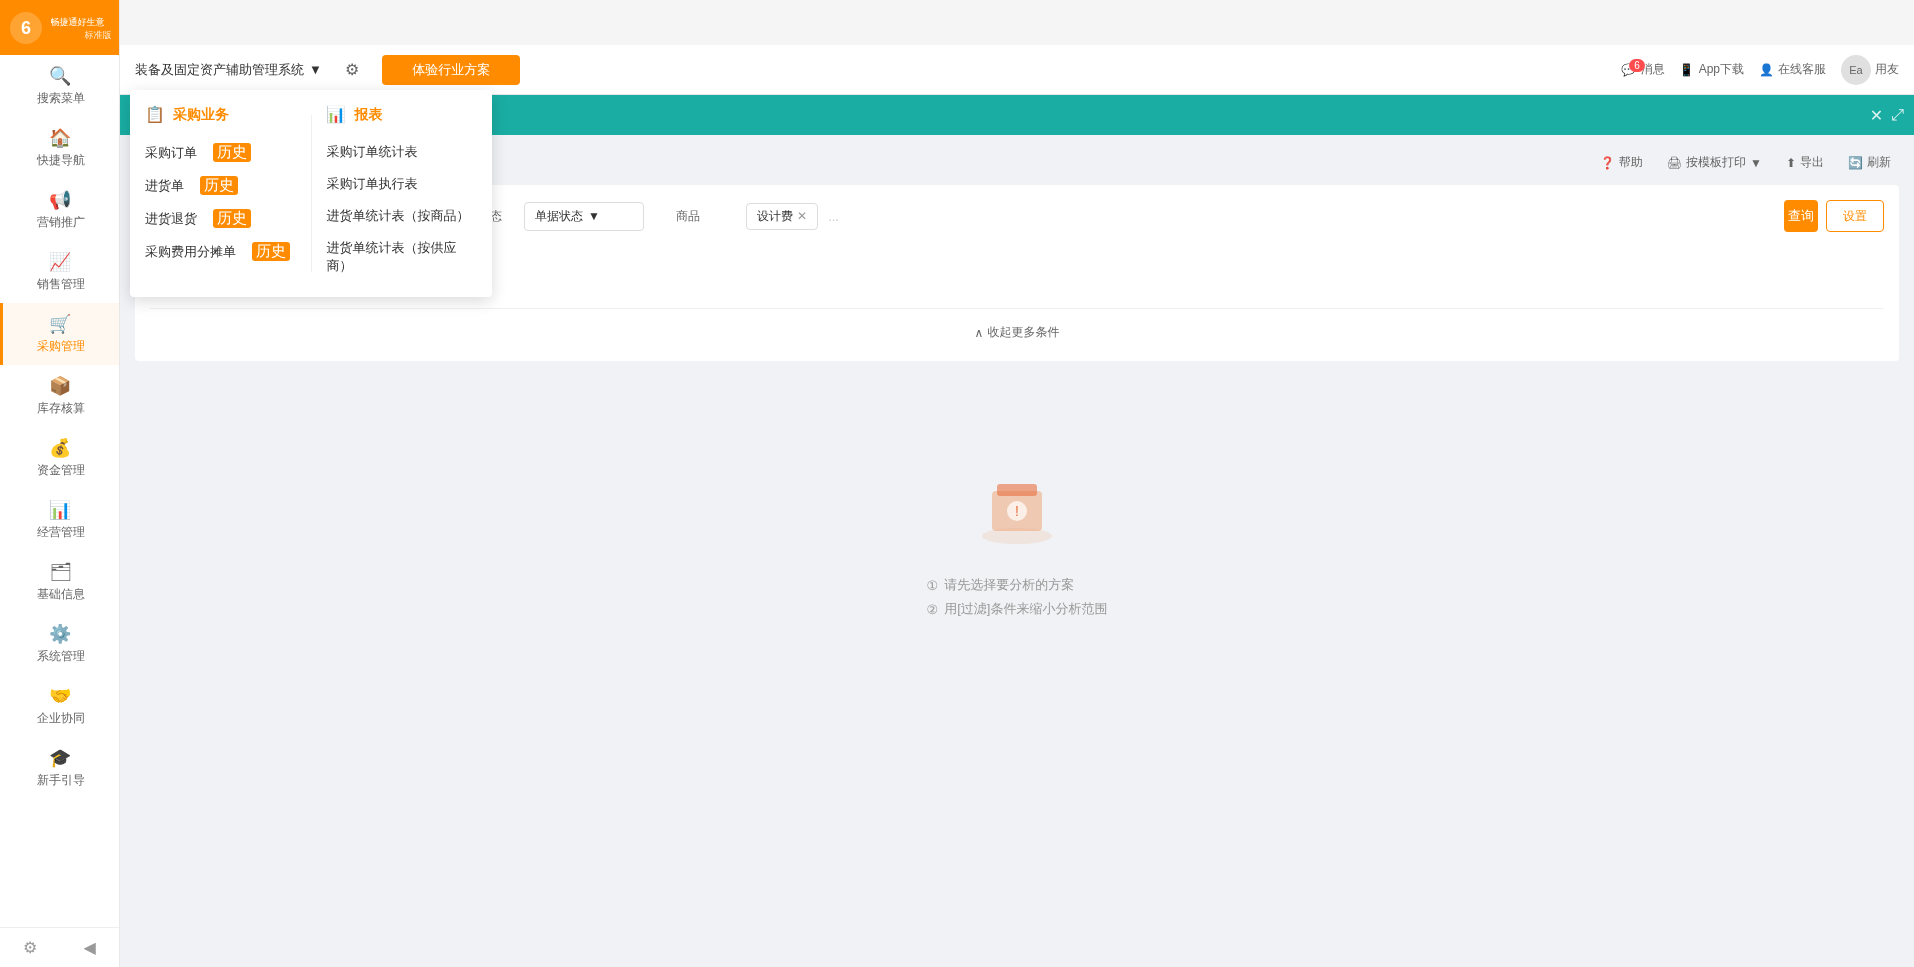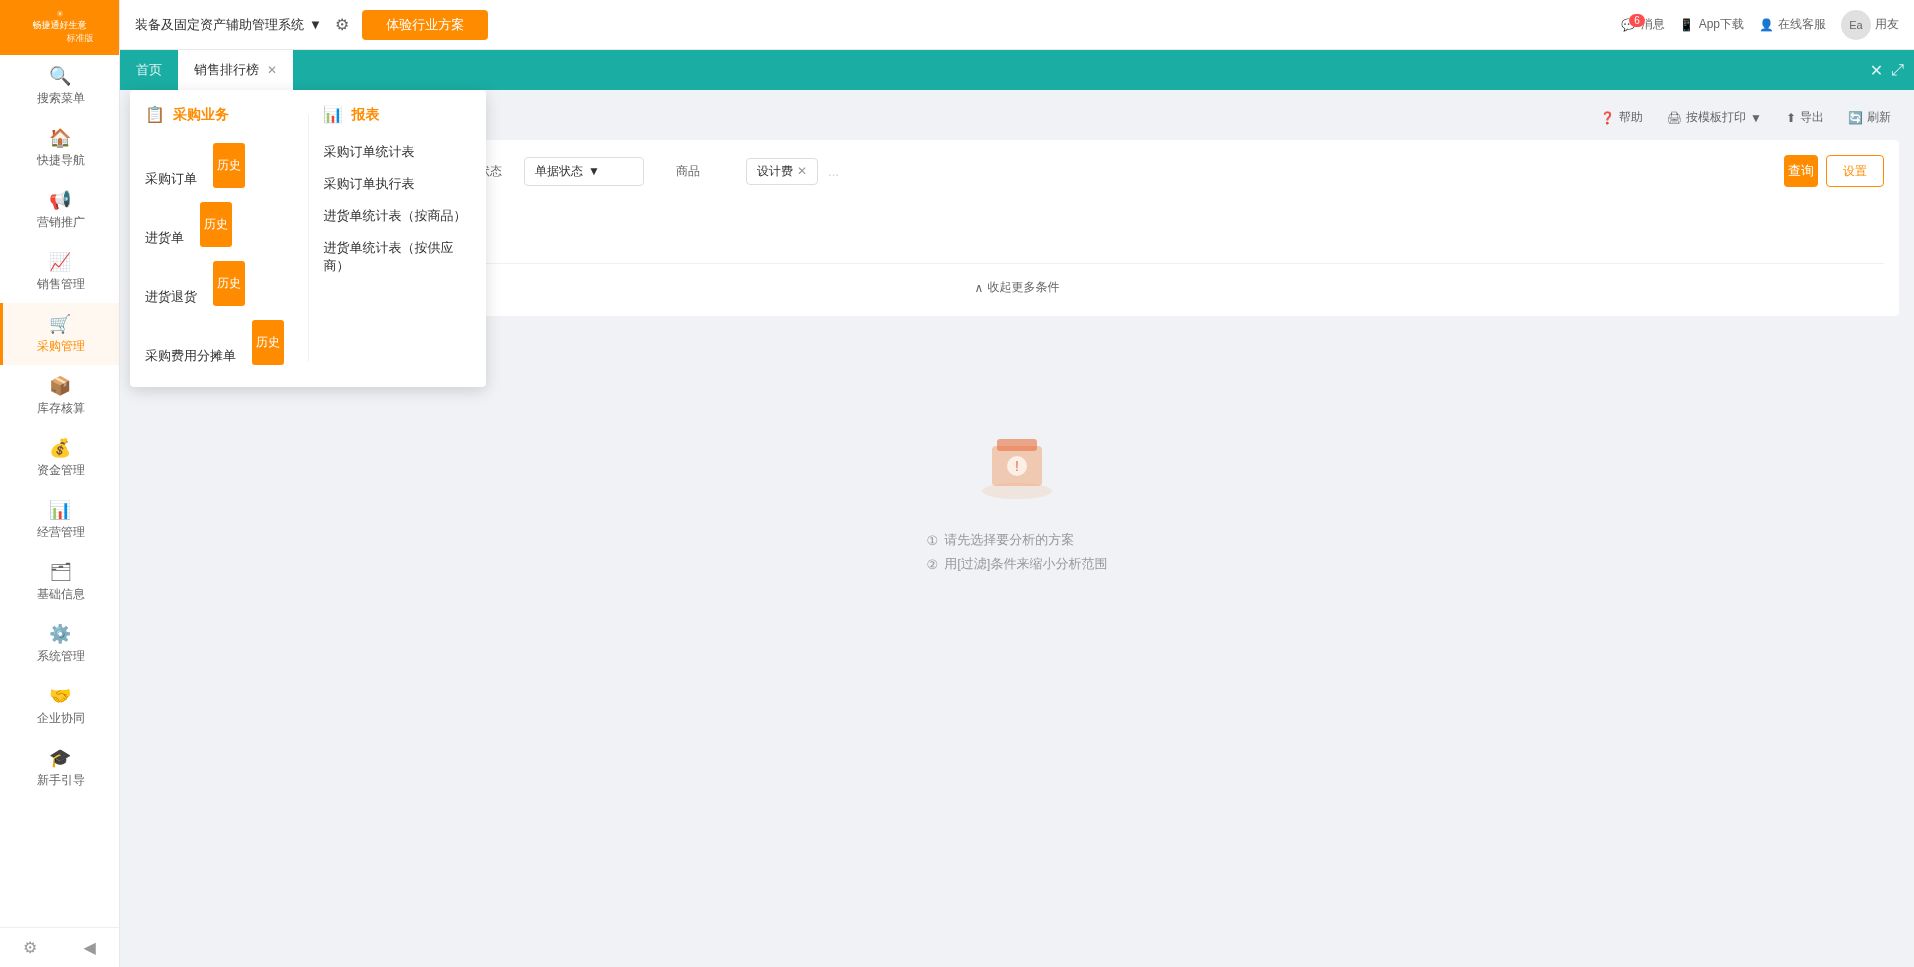--- a/index.html
+++ b/index.html
@@ -15,21 +15,21 @@
       align-items: center;
       border-right: 1px solid #e8e8e8;
       height: 967px;
       position: relative;
     }
     .sidebar-logo {
       width: 100%;
       background: #ff8c00;
       padding: 10px 0;
       display: flex;
-      flex-direction: column;
+      flex-direction: row;
       align-items: center;
       justify-content: center;
       height: 55px;
     }
     .sidebar-logo .logo-icon {
       width: 36px;
       height: 36px;
     }
     .sidebar-menu {
       flex: 1;
@@ -75,40 +75,41 @@
     }
 
     
     .topbar {
       height: 50px;
       background: #fff;
       display: flex;
       align-items: center;
       padding: 0 15px;
       border-bottom: 1px solid #e8e8e8;
-      gap: 13px;
+      gap: 23px;
+      margin-top: 45px;
     }
     .topbar-dropdown {
       display: flex;
       align-items: center;
       gap: 5px;
       color: #333;
       cursor: pointer;
     }
     .topbar-gear {
       color: #666;
       cursor: pointer;
       font-size: 16px;
     }
     .topbar-btn {
       background: #ff8c00;
       color: #fff;
       border: none;
       border-radius: 4px;
-      padding: 6px 24px;
+      padding: 6px 30px;
       cursor: pointer;
       font-size: 13px;
     }
     .topbar-right {
       display: flex;
       align-items: center;
       gap: 15px;
       margin-left: auto;
     }
     .topbar-right-item {
@@ -343,23 +344,23 @@
       align-items: flex-end;
       gap: 16px;
       padding: 7px 0;
       cursor: pointer;
       color: #333;
       font-size: 13px;
     }
     .history-badge {
       background: #ff8c00;
       color: #fff;
-      font-size: 12px;
+      font-size: 15px;
       border-radius: 3px;
-      padding: 14px 4px;
+      padding: 0 4px;
     }
 
     
     .avatar-text {
       width: 30px;
       height: 30px;
       background: #e0e0e0;
       border-radius: 50%;
       display: flex;
       align-items: center;

